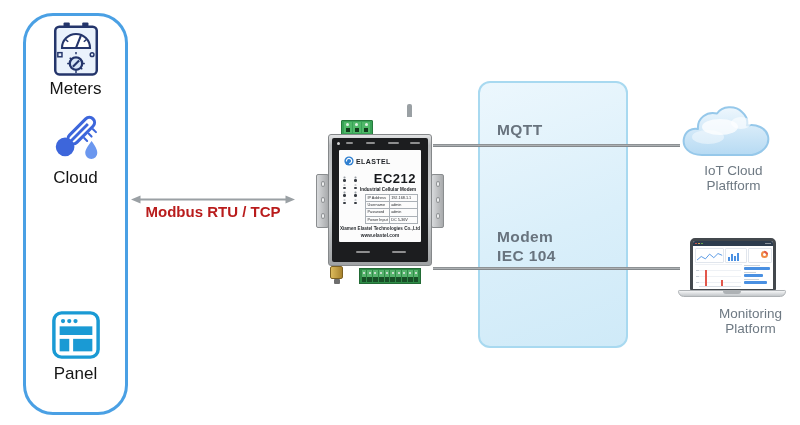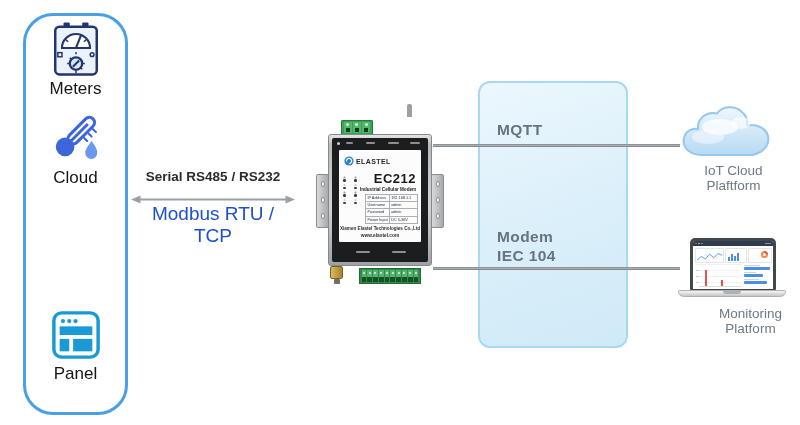--- a/index.html
+++ b/index.html
@@ -11,21 +11,21 @@
   .fd-panel{left:23px;top:13px;width:105px;height:402px;box-sizing:border-box;
             border:3px solid #4aa0e4;border-radius:30px;background:#fff;}
   .fd-item{left:23px;width:105px;text-align:center;}
   .fd-item svg{display:block;margin:0 auto;}
   .fd-label{display:block;margin-top:3px;font-size:17px;font-weight:500;color:#151515;}
 
   
   .serial-top{left:132px;top:169px;width:162px;text-align:center;
               font-size:13.5px;font-weight:700;color:#2b2b2b;}
   .serial-bottom{left:132px;top:203px;width:162px;text-align:center;
-              font-size:19px;font-weight:400;color:#1d4ed8;}
+              font-size:15px;font-weight:700;color:#b91c1c;}
   .serial-arrow{left:130px;top:193px;}
 
   
   .dev{left:315px;top:100px;width:130px;height:190px;z-index:5;}
   .dev-stub{left:92px;top:4px;width:5px;height:13px;background:#9aa0a4;border-radius:2px 2px 0 0;}
   .dev-term-top{left:26px;top:20px;width:32px;height:15px;background:#38a156;
                 border:1px solid #267a3c;border-radius:1px;display:flex;padding:1px;box-sizing:border-box;}
   .tt-pin{flex:1;margin:0 .5px;position:relative;background:#4fb868;}
   .tt-pin:before{content:"";position:absolute;left:50%;top:1px;width:3px;height:3px;margin-left:-1.5px;
                  border-radius:50%;background:#dff0e2;}
@@ -160,21 +160,20 @@
       <circle cx="12.5" cy="11.5" r="2.2" fill="#1a9ad4"></circle>
       <circle cx="19" cy="11.5" r="2.2" fill="#1a9ad4"></circle>
       <circle cx="25.5" cy="11.5" r="2.2" fill="#1a9ad4"></circle>
       <rect x="9" y="17" width="34" height="9" fill="#1a9ad4"></rect>
       <rect x="9" y="30" width="10" height="13" fill="#1a9ad4"></rect>
       <rect x="23" y="30" width="20" height="13" fill="#1a9ad4"></rect>
     </svg>
     <span class="fd-label">Panel</span>
   </div>
 
-  <div class="abs serial-top">Serial RS485 / RS232</div>
   <svg class="abs serial-arrow" width="166" height="13">
     <line x1="9" y1="6.5" x2="157" y2="6.5" stroke="#9aa0a4" stroke-width="1.8"></line>
     <polygon points="1,6.5 10.5,2.4 10.5,10.6" fill="#9aa0a4"></polygon>
     <polygon points="165,6.5 155.5,2.4 155.5,10.6" fill="#9aa0a4"></polygon>
   </svg>
   <div class="abs serial-bottom">Modbus RTU / TCP</div>
 
   <div class="abs h-line" style="left:433px;top:144px;width:247px"></div>
   <div class="abs h-line" style="left:433px;top:266.5px;width:247px"></div>
 

